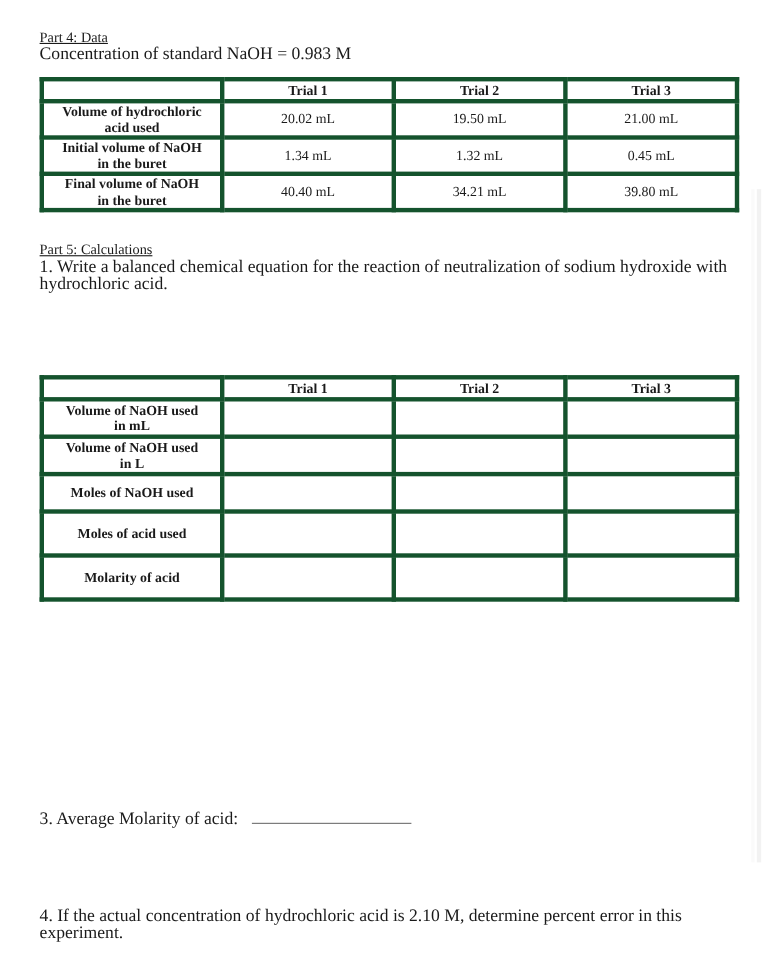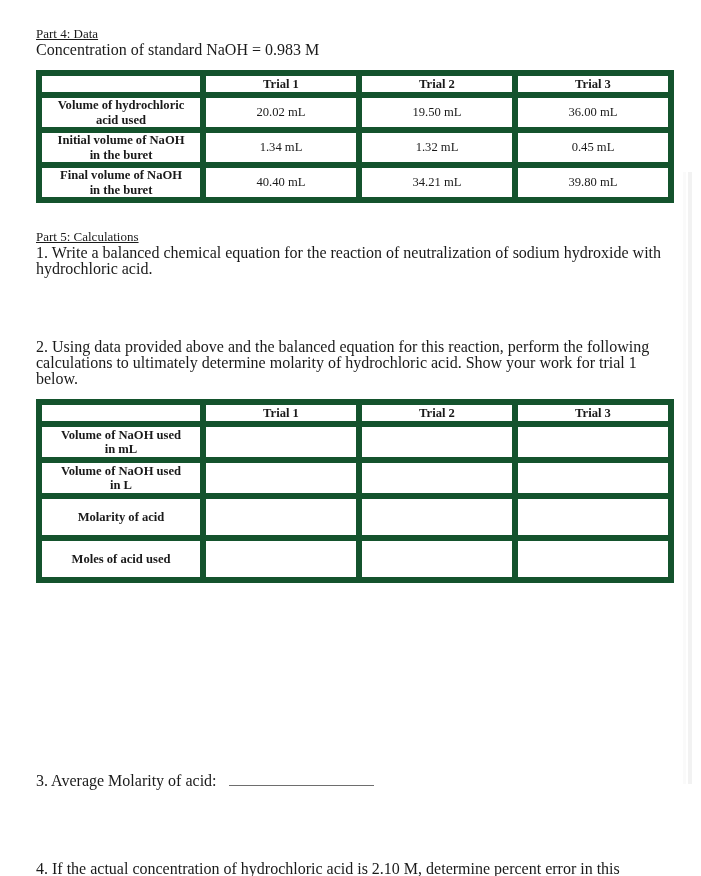--- a/index.html
+++ b/index.html
@@ -64,21 +64,21 @@
   }
 
   
   table.data-table {
     border-collapse: collapse;
     width: 632px;
     table-layout: fixed;
     font-size: 12.4px;
   }
   table.data-table td, table.data-table th {
-    border: 6px solid #14532d;
+    border: 4px solid #14532d;
     padding: 0;
     vertical-align: middle;
     text-align: center;
   }
   table.data-table .col-label { width: 164px; }
   table.data-table .col-trial { width: 156px; }
 
   .lbl {
     font-weight: bold;
     font-size: 12.6px;
@@ -151,21 +151,21 @@
           <td class="hdr">Trial 3</td>
         </tr>
 
         <tr class="r-body">
           <td class="lbl">
             <span>Volume of hydrochloric</span><br>
             <span>acid used</span>
           </td>
           <td class="val">20.02 mL</td>
           <td class="val">19.50 mL</td>
-          <td class="val">36.00 mL</td>
+          <td class="val">21.00 mL</td>
         </tr>
 
         <tr class="r-body">
           <td class="lbl">
             <span>Initial volume of NaOH</span><br>
             <span>in the buret</span>
           </td>
           <td class="val">1.34 mL</td>
           <td class="val">1.32 mL</td>
           <td class="val">0.45 mL</td>
@@ -183,21 +183,20 @@
       </tbody>
     </table>
 
     <div class="gap-md"></div>
 
     <div class="section-head">Part 5: Calculations</div>
     <div class="para">1. Write a balanced chemical equation for the reaction of neutralization of sodium hydroxide with hydrochloric acid.</div>
 
     <div style="height:62px"></div>
 
-    <div class="para">2. Using data provided above and the balanced equation for this reaction, perform the following calculations to ultimately determine molarity of hydrochloric acid. Show your work for trial 1 below.</div>
 
     <div class="gap-sm"></div>
 
     <table class="data-table" id="table-calc">
       <colgroup>
         <col class="col-label">
           <col class="col-trial">
           <col class="col-trial">
           <col class="col-trial">
       </colgroup>
@@ -222,30 +221,36 @@
         <tr class="r-h30">
           <td class="lbl">
             <span>Volume of NaOH used</span><br>
             <span>in L</span>
           </td>
           <td class="val empty-cell"></td>
           <td class="val empty-cell"></td>
           <td class="val empty-cell"></td>
         </tr>
 
+        <tr class="r-h30">
+          <td class="lbl">Moles of NaOH used</td>
+          <td class="val empty-cell"></td>
+          <td class="val empty-cell"></td>
+          <td class="val empty-cell"></td>
+        </tr>
+
+        <tr class="r-h36">
+          <td class="lbl">Moles of acid used</td>
+          <td class="val empty-cell"></td>
+          <td class="val empty-cell"></td>
+          <td class="val empty-cell"></td>
+        </tr>
 
         <tr class="r-h36">
           <td class="lbl">Molarity of acid</td>
-          <td class="val empty-cell"></td>
-          <td class="val empty-cell"></td>
-          <td class="val empty-cell"></td>
-        </tr>
-
-        <tr class="r-h36">
-          <td class="lbl">Moles of acid used</td>
           <td class="val empty-cell"></td>
           <td class="val empty-cell"></td>
           <td class="val empty-cell"></td>
         </tr>
       </tbody>
     </table>
 
     <div style="height:190px"></div>
 
     <div class="para">

